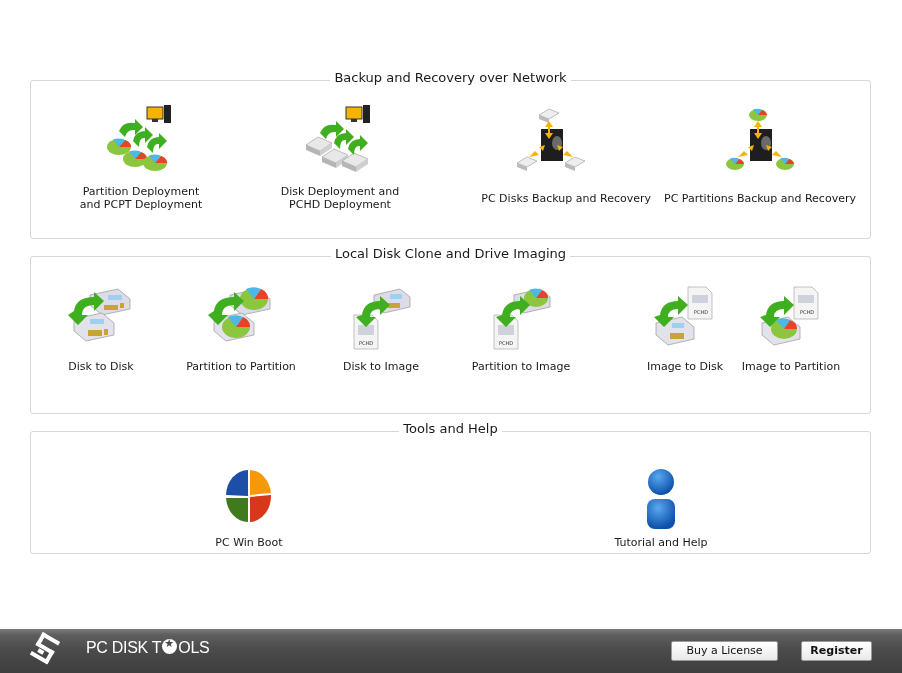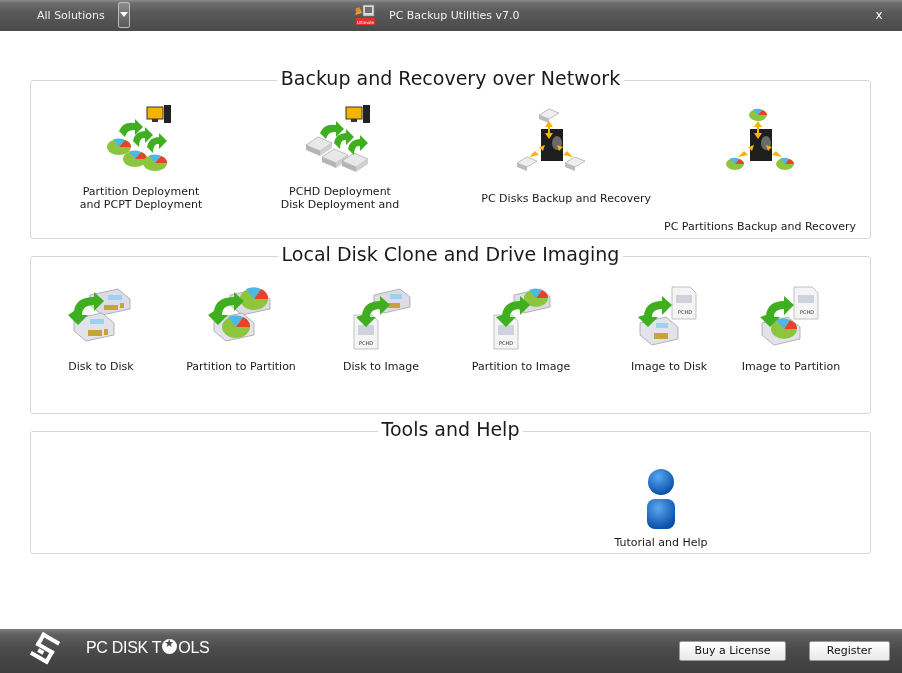--- a/index.html
+++ b/index.html
@@ -13,63 +13,47 @@
   .solutions-dropdown { position: absolute; left: 118px; top: 2px; width: 12px; height: 26px;
     background: linear-gradient(#8c8c8c, #5a5a5a); border: 1px solid #bdbdbd; border-radius: 2px; }
   .solutions-dropdown .tri { position: absolute; left: 1px; top: 9px; width: 0; height: 0;
     border-left: 4px solid transparent; border-right: 4px solid transparent; border-top: 5px solid #ffffff; }
   .app-icon { position: absolute; left: 352px; top: 4px; width: 26px; height: 22px; }
   .title-text { position: absolute; left: 389px; top: 9px; font-size: 11px; color: #f2f2f2; }
   .close-btn { position: absolute; left: 872px; top: 8px; width: 14px; height: 16px; font-size: 12px; color: #ffffff; text-align: center; cursor: pointer; }
 
   
   .group { position: absolute; left: 30px; width: 841px; border: 1px solid #d7d7d7; border-radius: 3px; background: #ffffff; }
-  .group-title { position: absolute; top: -12px; left: 0; width: 100%; text-align: center; font-size: 19px; color: #1a1a1a; line-height: 18px; }
+  .group-title { position: absolute; top: -12px; left: 0; width: 100%; text-align: center; font-size: 13px; color: #1a1a1a; line-height: 18px; }
   .group-title span { background: #ffffff; padding: 0 4px; }
   .g1 { top: 80px; height: 159px; }
   .g2 { top: 256px; height: 158px; }
   .g3 { top: 431px; height: 123px; }
 
   .tile { position: absolute; text-align: center; cursor: pointer; }
   .tile .icon { position: absolute; left: 50%; transform: translateX(-50%); }
   .tile .label { position: absolute; width: 200px; left: 50%; transform: translateX(-50%); font-size: 11px; color: #1a1a1a; line-height: 13px; text-align: center; }
 
   
   .footer { position: absolute; left: 0; top: 629px; width: 902px; height: 44px;
     background: linear-gradient(#7c7c7c 0px, #5e5e5e 6px, #4b4b4b 20px, #3e3e3e 44px); }
   .brand-logo { position: absolute; left: 25px; top: 2px; width: 38px; height: 38px; }
   .brand-text { position: absolute; left: 86px; top: 9px; font-size: 16px; color: #ffffff; font-family: "Liberation Sans", sans-serif; letter-spacing: -0.3px; }
   .brand-text .o-star { display: inline-block; width: 15px; height: 15px; border-radius: 50%; background: #ffffff; position: relative; top: 1px; margin: 0 1px; }
   .brand-text .o-star::after { content: "★"; position: absolute; left: 2px; top: -2px; font-size: 11px; color: #4a4a4a; }
   .btn { position: absolute; top: 12px; height: 20px; font-size: 11px; color: #111111; text-align: center; line-height: 18px;
-    background: linear-gradient(#ffffff, #e9e9e9); border: 1px solid #9a9a9a; border-radius: 2px; cursor: pointer; font-family: "DejaVu Sans", sans-serif; margin-left: 8px; }
+    background: linear-gradient(#ffffff, #e9e9e9); border: 1px solid #9a9a9a; border-radius: 2px; cursor: pointer; font-family: "DejaVu Sans", sans-serif; }
   .btn-buy { left: 671px; width: 107px; }
-  .btn-register { left: 801px; width: 81px; }
+  .btn-register { left: 801px; width: 71px; font-weight: bold; }
 </style>
 </head>
 <body>
 
 <div class="window">
 
-  <div class="titlebar">
-    <span class="solutions-label">All Solutions</span>
-    <div class="solutions-dropdown">
-      <div class="tri"></div>
-    </div>
-    <svg class="app-icon" viewBox="0 0 26 22">
-      <path d="M3 11 L7 3 L10 9 Z" fill="#f2a33a"></path>
-      <circle cx="6" cy="6" r="2.5" fill="#e8852c"></circle>
-      <rect x="11" y="1" width="11" height="11" fill="#d9d9d9" stroke="#888" stroke-width="0.6"></rect>
-      <rect x="13" y="3" width="7" height="6" fill="#6f6f6f"></rect>
-      <rect x="4" y="14" width="19" height="7" fill="#e0332a"></rect>
-      <text x="13.5" y="19.5" font-size="4" fill="#fff" text-anchor="middle" font-family="DejaVu Sans, sans-serif">Ultimate</text>
-    </svg>
-    <span class="title-text">PC Backup Utilities v7.0</span>
-    <div class="close-btn">x</div>
-  </div>
 
   <div class="group g1">
     <div class="group-title"><span>Backup and Recovery over Network</span></div>
 
     <div class="tile" style="left:60px; top:22px; width:100px; height:110px;">
       <svg class="icon" style="top:0; width:72px; height:72px;" viewBox="0 0 72 72">
         <rect x="42" y="4" width="16" height="12" fill="#f5b400" stroke="#333" stroke-width="1"></rect>
         <rect x="59" y="2" width="7" height="18" fill="#222"></rect>
         <rect x="47" y="16" width="6" height="3" fill="#333"></rect>
         <g>
@@ -109,22 +93,22 @@
           <path d="M18 54 L32 60 L32 65 L18 59 Z" fill="#b5b5b5"></path>
           <path d="M32 60 L44 52 L44 57 L32 65 Z" fill="#cfcfcf"></path>
         <path d="M38 58 L50 50 L64 56 L52 64 Z" fill="#e8e8e8" stroke="#999" stroke-width="0.6"></path>
           <path d="M38 58 L52 64 L52 69 L38 63 Z" fill="#b5b5b5"></path>
           <path d="M52 64 L64 56 L64 61 L52 69 Z" fill="#cfcfcf"></path>
         <path d="M16 30 Q20 20 32 22 L32 18 L40 26 L32 34 L32 29 Q24 28 22 36 Z" fill="#3fae1f"></path>
         <path d="M30 40 Q32 30 42 30 L42 26 L50 34 L42 42 L42 37 Q36 36 36 46 Z" fill="#3fae1f"></path>
         <path d="M44 46 Q46 36 56 36 L56 32 L64 40 L56 48 L56 43 Q50 42 50 52 Z" fill="#3fae1f"></path>
       </svg>
       <div class="label" style="top:82px;">
+        <div>Disk Deployment and</div>
         <div>PCHD Deployment</div>
-        <div>Disk Deployment and</div>
       </div>
     </div>
 
     <div class="tile" style="left:470px; top:22px; width:100px; height:110px;">
       <svg class="icon" style="top:4px; width:72px; height:68px;" viewBox="0 0 72 68">
         <rect x="26" y="22" width="22" height="32" fill="#1e1e1e"></rect>
           <ellipse cx="42" cy="36" rx="5" ry="7" fill="#6a6a6a"></ellipse>
         <path d="M24 8 L34 2 L44 6 L34 12 Z" fill="#eee" stroke="#999" stroke-width="0.6"></path>
           <path d="M24 8 L34 12 L34 16 L24 12 Z" fill="#bbb"></path>
         <path d="M2 56 L12 50 L22 54 L12 60 Z" fill="#eee" stroke="#999" stroke-width="0.6"></path>
@@ -154,21 +138,21 @@
           </g>
         <g>
             <ellipse cx="61" cy="57" rx="9" ry="6" fill="#8cc63f"></ellipse>
             <path d="M61 57 L70 57 A9 6 0 0 0 65 52 Z" fill="#e8412c"></path>
             <path d="M61 57 L65 52 A9 6 0 0 0 56 51.5 Z" fill="#4db8e8"></path>
           </g>
         <path d="M34 14 L38 20 L35 20 L35 26 L38 26 L34 32 L30 26 L33 26 L33 20 L30 20 Z" fill="#f4b400"></path>
         <path d="M14 50 L20 44 L22 46 L26 42 L24 40 L30 38 L28 44 L26 42 L22 46 L24 48 Z" fill="#f4b400"></path>
         <path d="M58 50 L52 44 L50 46 L46 42 L48 40 L42 38 L44 44 L46 42 L50 46 L48 48 Z" fill="#f4b400"></path>
       </svg>
-      <div class="label" style="top:89px;margin-top:28px;">PC Partitions Backup and Recovery</div>
+      <div class="label" style="top:89px;">PC Partitions Backup and Recovery</div>
     </div>
   </div>
 
   <div class="group g2">
     <div class="group-title"><span>Local Disk Clone and Drive Imaging</span></div>
 
     <div class="tile" style="left:20px; top:28px; width:100px; height:100px;">
       <svg class="icon" style="top:0; width:66px; height:66px;" viewBox="0 0 66 66">
         <path d="M22 10 L50 4 L62 14 L62 24 L34 30 L22 20 Z" fill="#dcdce6" stroke="#999" stroke-width="0.7"></path>
         <rect x="40" y="10" width="14" height="5" fill="#9fd0f0"></rect>
@@ -224,21 +208,21 @@
             <path d="M48 13 L54 5 A12 9 0 0 0 41 5 Z" fill="#4db8e8"></path>
           </g>
         <path d="M6 30 L24 30 L30 36 L30 64 L6 64 Z" fill="#f4f4f4" stroke="#aaa" stroke-width="0.7"></path>
         <rect x="10" y="40" width="16" height="10" fill="#cfd2dc"></rect>
         <text x="18" y="60" font-size="5" fill="#333" text-anchor="middle" font-family="DejaVu Sans, sans-serif">PCHD</text>
         <path d="M14 30 Q16 16 32 16 L32 11 L42 20 L32 30 L32 24 Q22 24 22 32 L28 32 L18 42 L8 32 Z" fill="#3fae1f"></path>
       </svg>
       <div class="label" style="top:75px;">Partition to Image</div>
     </div>
 
-    <div class="tile" style="left:588px; top:28px; width:100px; height:100px;">
+    <div class="tile" style="left:604px; top:28px; width:100px; height:100px;">
       <svg class="icon" style="top:0; width:66px; height:66px;" viewBox="0 0 66 66">
         <path d="M36 2 L54 2 L60 8 L60 34 L36 34 Z" fill="#f4f4f4" stroke="#aaa" stroke-width="0.7"></path>
         <rect x="40" y="10" width="16" height="8" fill="#cfd2dc"></rect>
         <text x="49" y="29" font-size="5" fill="#333" text-anchor="middle" font-family="DejaVu Sans, sans-serif">PCHD</text>
         <path d="M4 38 L30 32 L42 42 L42 54 L16 60 L4 50 Z" fill="#e2e2ea" stroke="#999" stroke-width="0.7"></path>
         <rect x="20" y="38" width="12" height="5" fill="#9fd0f0"></rect>
           <rect x="18" y="48" width="14" height="6" fill="#c9a23a"></rect>
         <path d="M8 30 Q10 16 26 16 L26 11 L36 20 L26 30 L26 24 Q16 24 16 32 L22 32 L12 42 L2 32 Z" fill="#3fae1f"></path>
       </svg>
       <div class="label" style="top:75px;">Image to Disk</div>
@@ -257,20 +241,29 @@
           </g>
         <path d="M8 30 Q10 16 26 16 L26 11 L36 20 L26 30 L26 24 Q16 24 16 32 L22 32 L12 42 L2 32 Z" fill="#3fae1f"></path>
       </svg>
       <div class="label" style="top:75px;">Image to Partition</div>
     </div>
   </div>
 
   <div class="group g3">
     <div class="group-title"><span>Tools and Help</span></div>
 
+    <div class="tile" style="left:168px; top:36px; width:100px; height:90px;">
+      <svg class="icon" style="top:0; width:50px; height:56px;" viewBox="0 0 50 56">
+        <path d="M24 28 L24 2 A22 26 0 0 0 2 27 Z" fill="#1d4fa8"></path>
+        <path d="M26 27 L26 2 A22 26 0 0 1 47 25 Z" fill="#f49a0a"></path>
+        <path d="M24 30 L2 30 A22 26 0 0 0 24 54 Z" fill="#3f7a1c"></path>
+        <path d="M26 29 L47 27 A22 26 0 0 1 26 54 Z" fill="#d6381a"></path>
+      </svg>
+      <div class="label" style="top:68px;">PC Win Boot</div>
+    </div>
 
     <div class="tile" style="left:580px; top:36px; width:100px; height:90px;">
       <svg class="icon" style="top:0; width:34px; height:62px;" viewBox="0 0 34 62">
         <defs>
           <radialGradient id="bg1" cx="40%" cy="30%" r="70%">
               <stop offset="0" stop-color="#5aa8f0"></stop>
               <stop offset="1" stop-color="#0a4fa8"></stop>
             </radialGradient>
         </defs>
         <ellipse cx="17" cy="14" rx="13" ry="13" fill="url(#bg1)"></ellipse>

